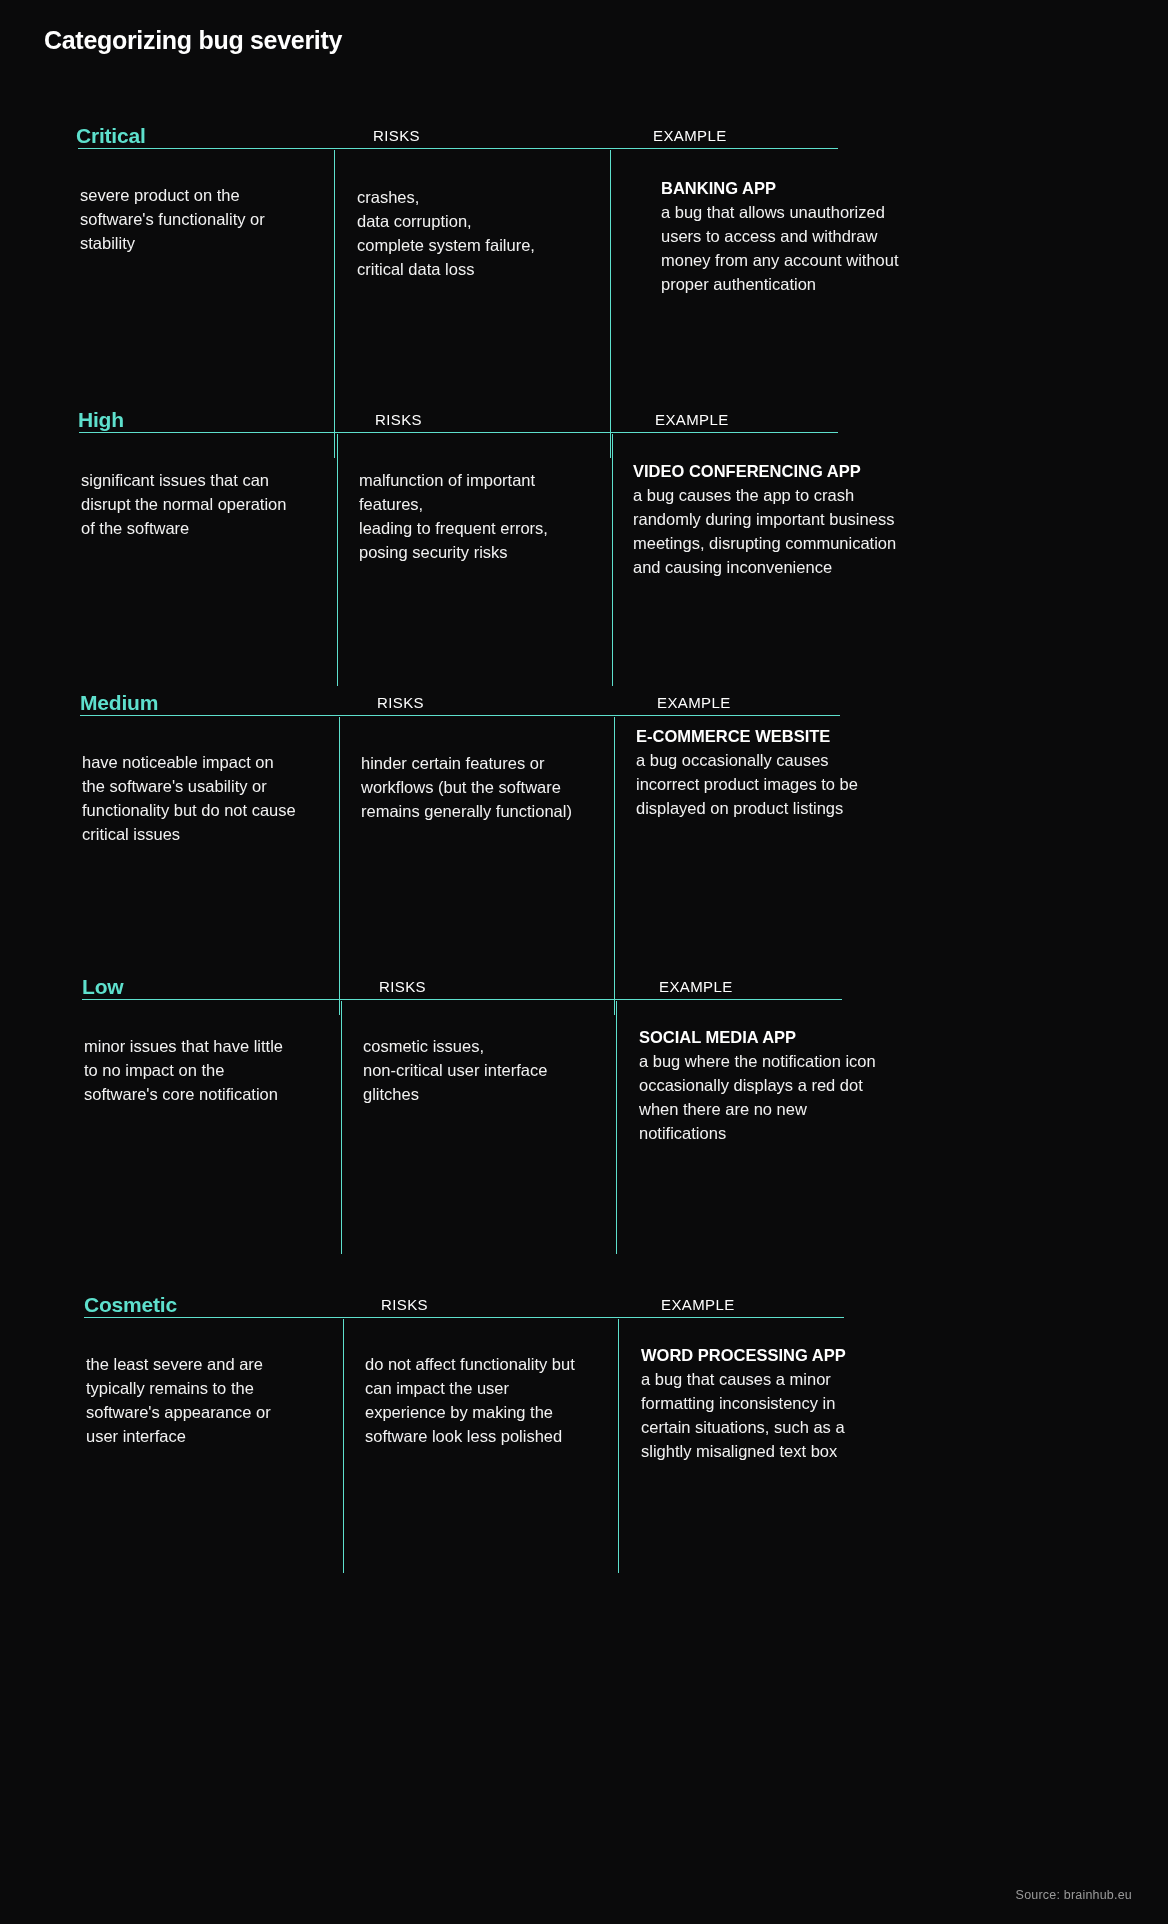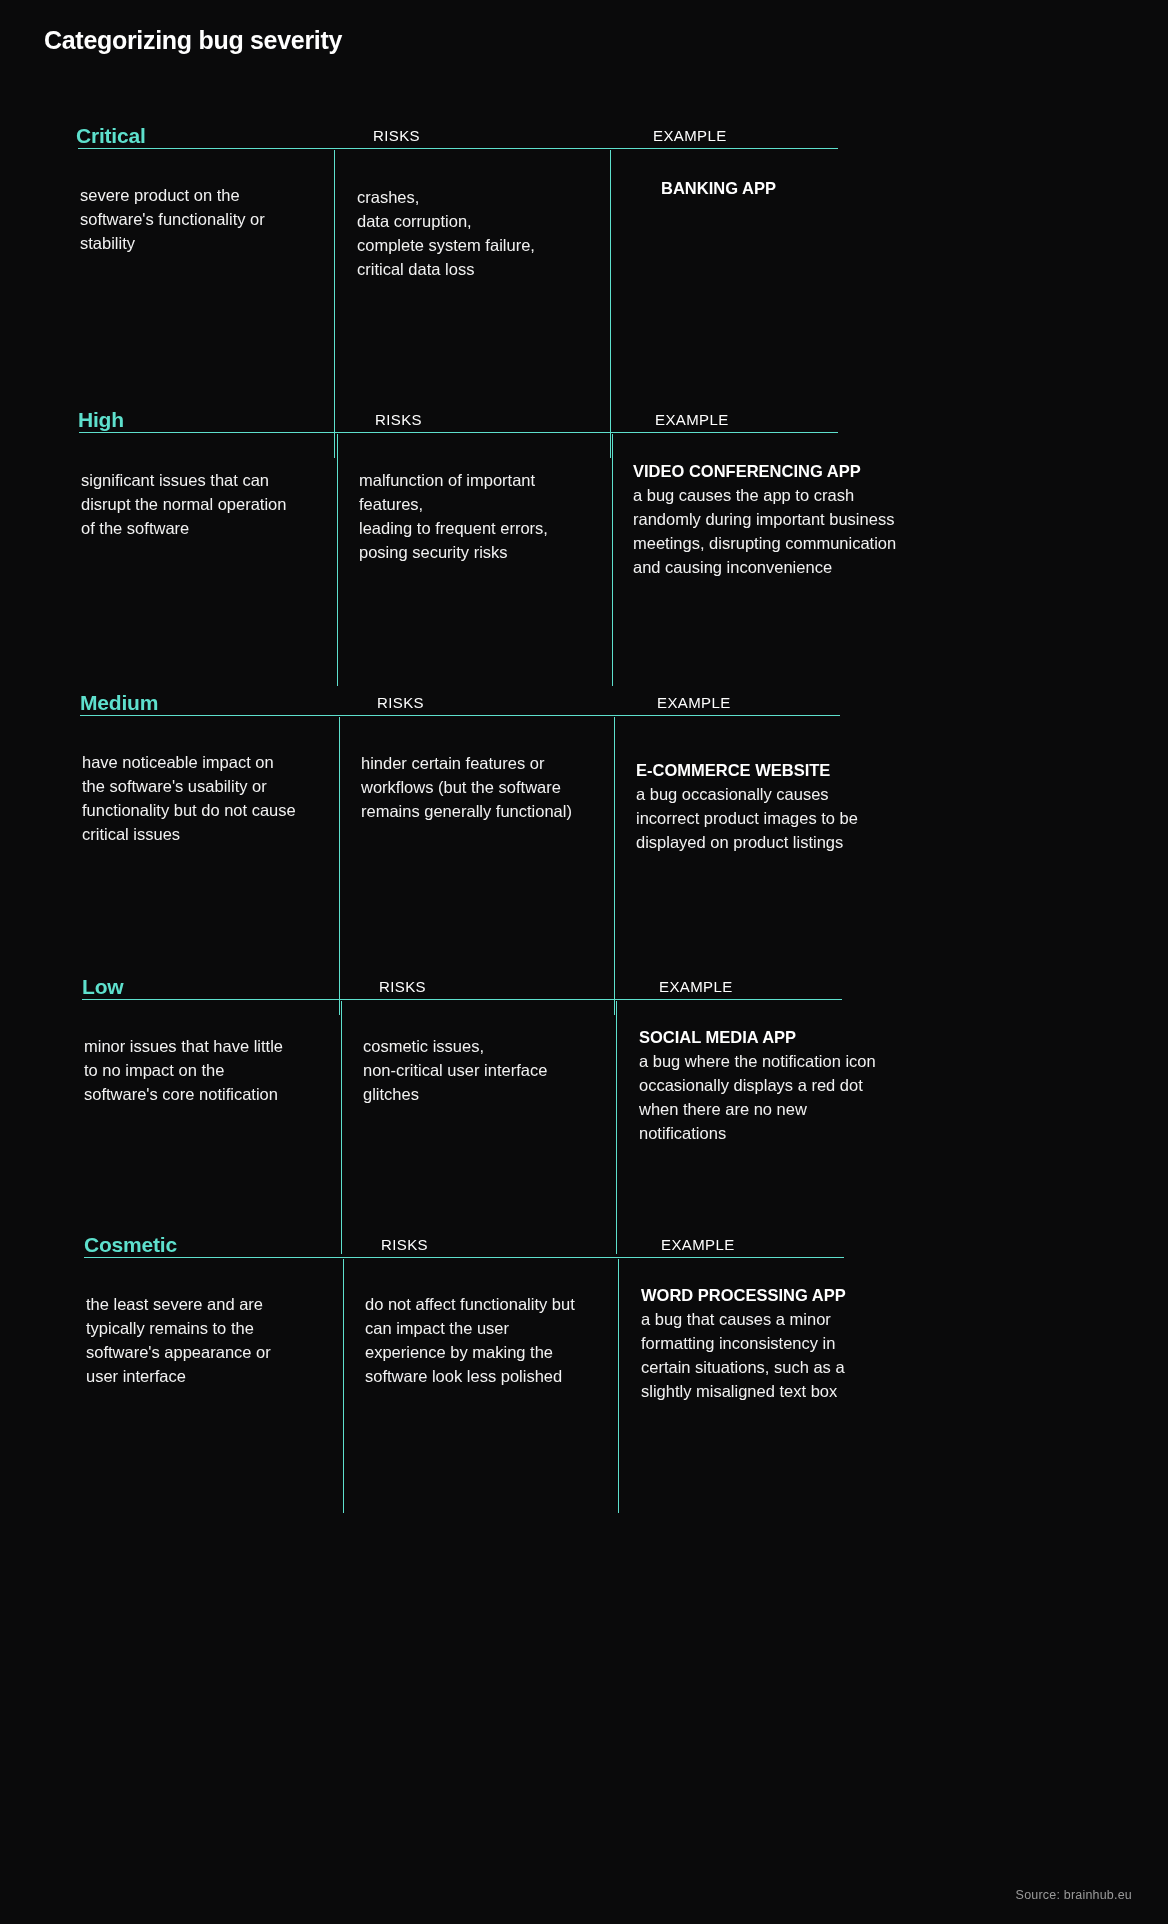--- a/index.html
+++ b/index.html
@@ -106,20 +106,21 @@
   <div class="rule" style="left:78px; top:44px; width:760px;"></div>
   <div class="vline" style="left:334px; top:46px; height:308px;"></div>
   <div class="vline" style="left:610px; top:46px; height:308px;"></div>
   <div class="body-col" style="left:80px; top:80px; width:215px; white-space:pre-line;">severe product on the software's functionality or stability</div>
   <div class="body-col" style="left:357px; top:82px; width:245px; white-space:pre-line;">crashes,
 data corruption,
 complete system failure,
 critical data loss</div>
   <div class="body-col" style="left:631px; top:73px; width:250px;margin-left:30px;">
     <span class="app-name">BANKING APP</span>
+    <span>a bug that allows unauthorized users to access and withdraw money from any account without proper authentication</span>
   </div>
 </div>
 
 <div class="severity-section" style="top:388px;">
   <div class="sec-head">
     <div class="level-name" style="left:78px;">High</div>
     <div class="col-caption" style="left:375px;">RISKS</div>
     <div class="col-caption" style="left:655px;">EXAMPLE</div>
   </div>
   <div class="rule" style="left:79px; top:44px; width:759px;"></div>
@@ -138,21 +139,21 @@
   <div class="sec-head">
     <div class="level-name" style="left:80px;">Medium</div>
     <div class="col-caption" style="left:377px;">RISKS</div>
     <div class="col-caption" style="left:657px;">EXAMPLE</div>
   </div>
   <div class="rule" style="left:80px; top:44px; width:760px;"></div>
   <div class="vline" style="left:339px; top:46px; height:298px;"></div>
   <div class="vline" style="left:614px; top:46px; height:298px;"></div>
   <div class="body-col" style="left:82px; top:80px; width:215px; white-space:pre-line;">have noticeable impact on the software's usability or functionality but do not cause critical issues</div>
   <div class="body-col" style="left:361px; top:81px; width:222px; white-space:pre-line;">hinder certain features or workflows (but the software remains generally functional)</div>
-  <div class="body-col" style="left:636px; top:88px; width:240px;">
+  <div class="body-col" style="left:636px; top:54px; width:240px;">
     <span class="app-name">E-COMMERCE WEBSITE</span>
     <span>a bug occasionally causes incorrect product images to be displayed on product listings</span>
   </div>
 </div>
 
 <div class="severity-section" style="top:955px;">
   <div class="sec-head">
     <div class="level-name" style="left:82px;">Low</div>
     <div class="col-caption" style="left:379px;">RISKS</div>
     <div class="col-caption" style="left:659px;">EXAMPLE</div>
@@ -162,21 +163,21 @@
   <div class="vline" style="left:616px; top:46px; height:253px;"></div>
   <div class="body-col" style="left:84px; top:80px; width:212px; white-space:pre-line;">minor issues that have little to no impact on the software's core notification</div>
   <div class="body-col" style="left:363px; top:80px; width:230px; white-space:pre-line;">cosmetic issues,
 non-critical user interface glitches</div>
   <div class="body-col" style="left:639px; top:71px; width:240px;">
     <span class="app-name">SOCIAL MEDIA APP</span>
     <span>a bug where the notification icon occasionally displays a red dot when there are no new notifications</span>
   </div>
 </div>
 
-<div class="severity-section" style="top:1213px;">
+<div class="severity-section" style="top:1273px;">
   <div class="sec-head">
     <div class="level-name" style="left:84px;">Cosmetic</div>
     <div class="col-caption" style="left:381px;">RISKS</div>
     <div class="col-caption" style="left:661px;">EXAMPLE</div>
   </div>
   <div class="rule" style="left:84px; top:44px; width:760px;"></div>
   <div class="vline" style="left:343px; top:46px; height:254px;"></div>
   <div class="vline" style="left:618px; top:46px; height:254px;"></div>
   <div class="body-col" style="left:86px; top:80px; width:215px; white-space:pre-line;">the least severe and are typically remains to the software's appearance or user interface</div>
   <div class="body-col" style="left:365px; top:80px; width:228px; white-space:pre-line;">do not affect functionality but can impact the user experience by making the software look less polished</div>

